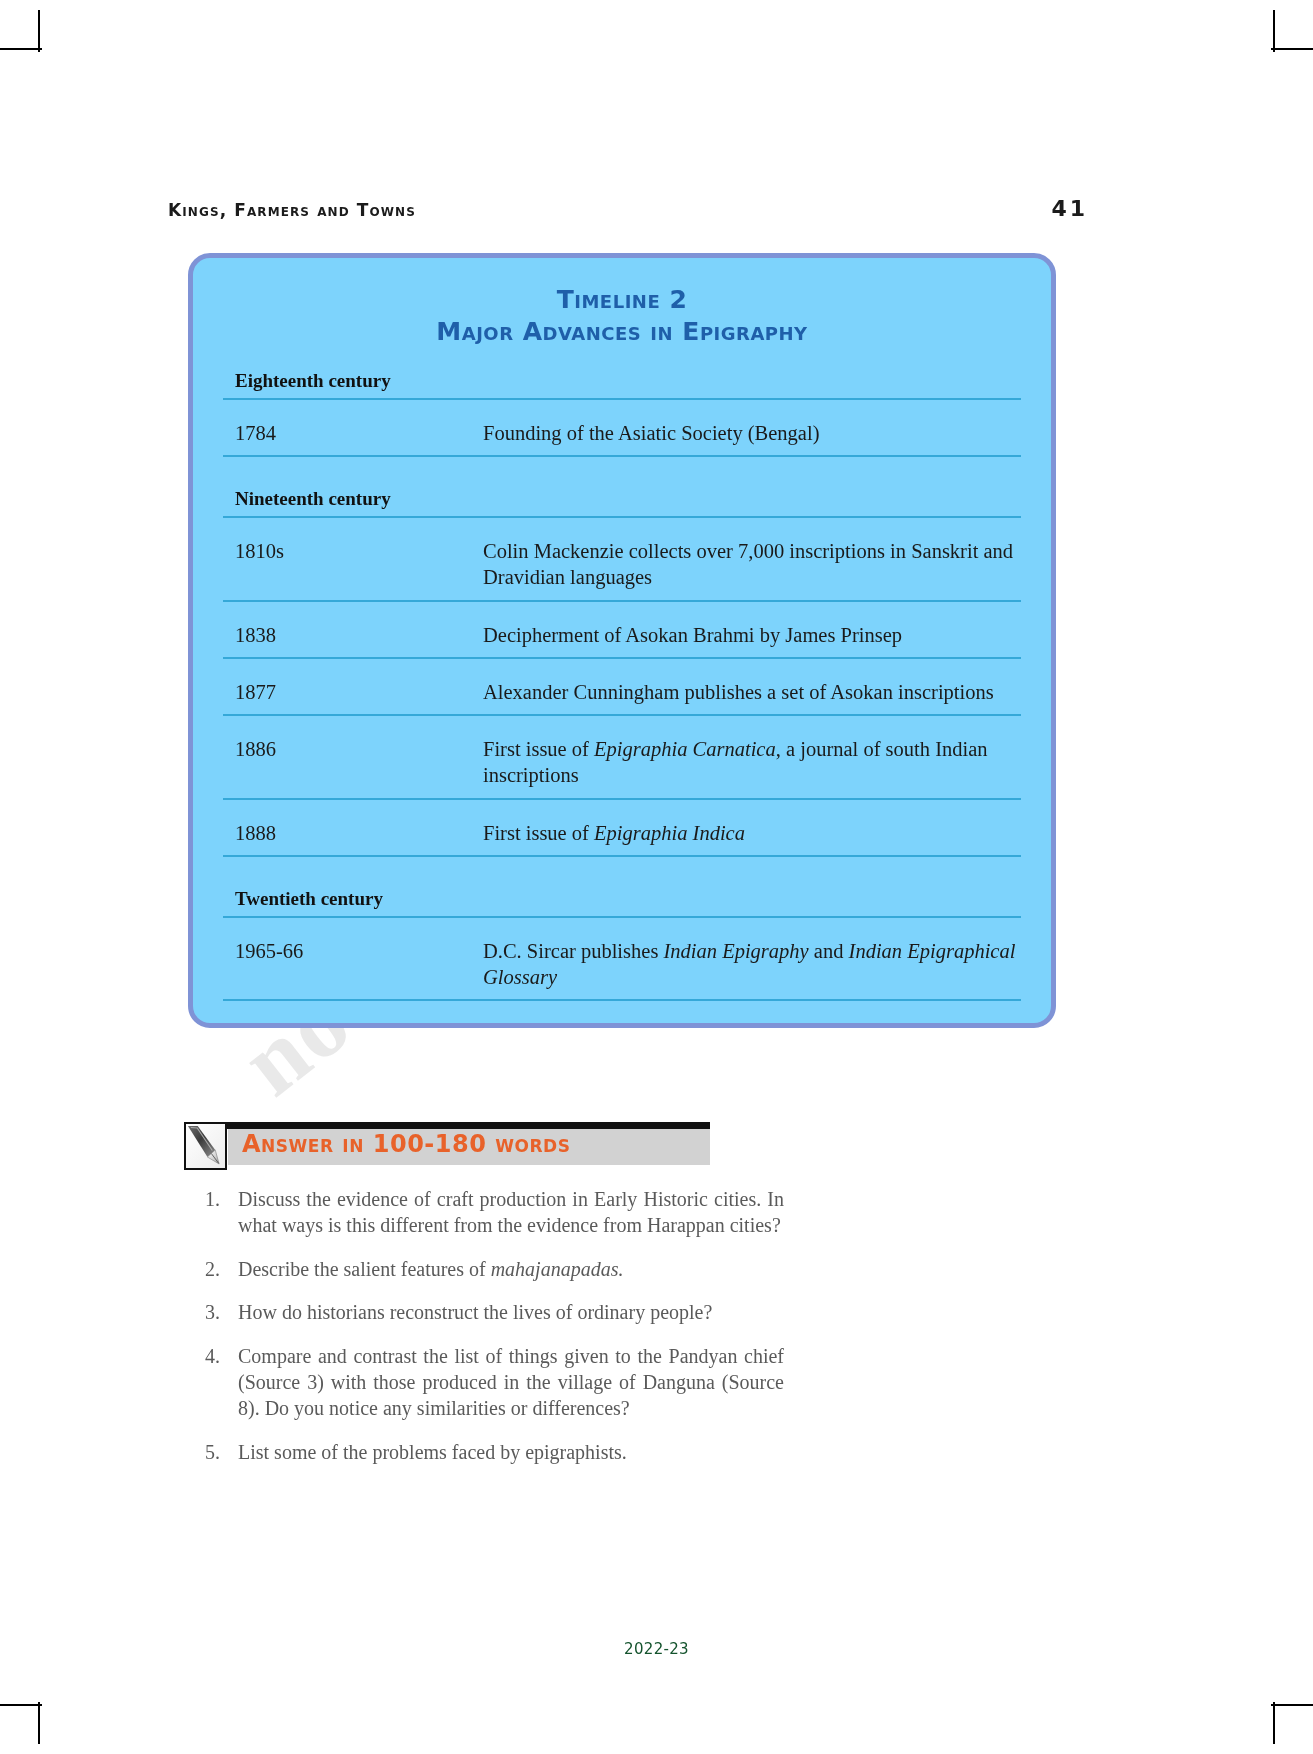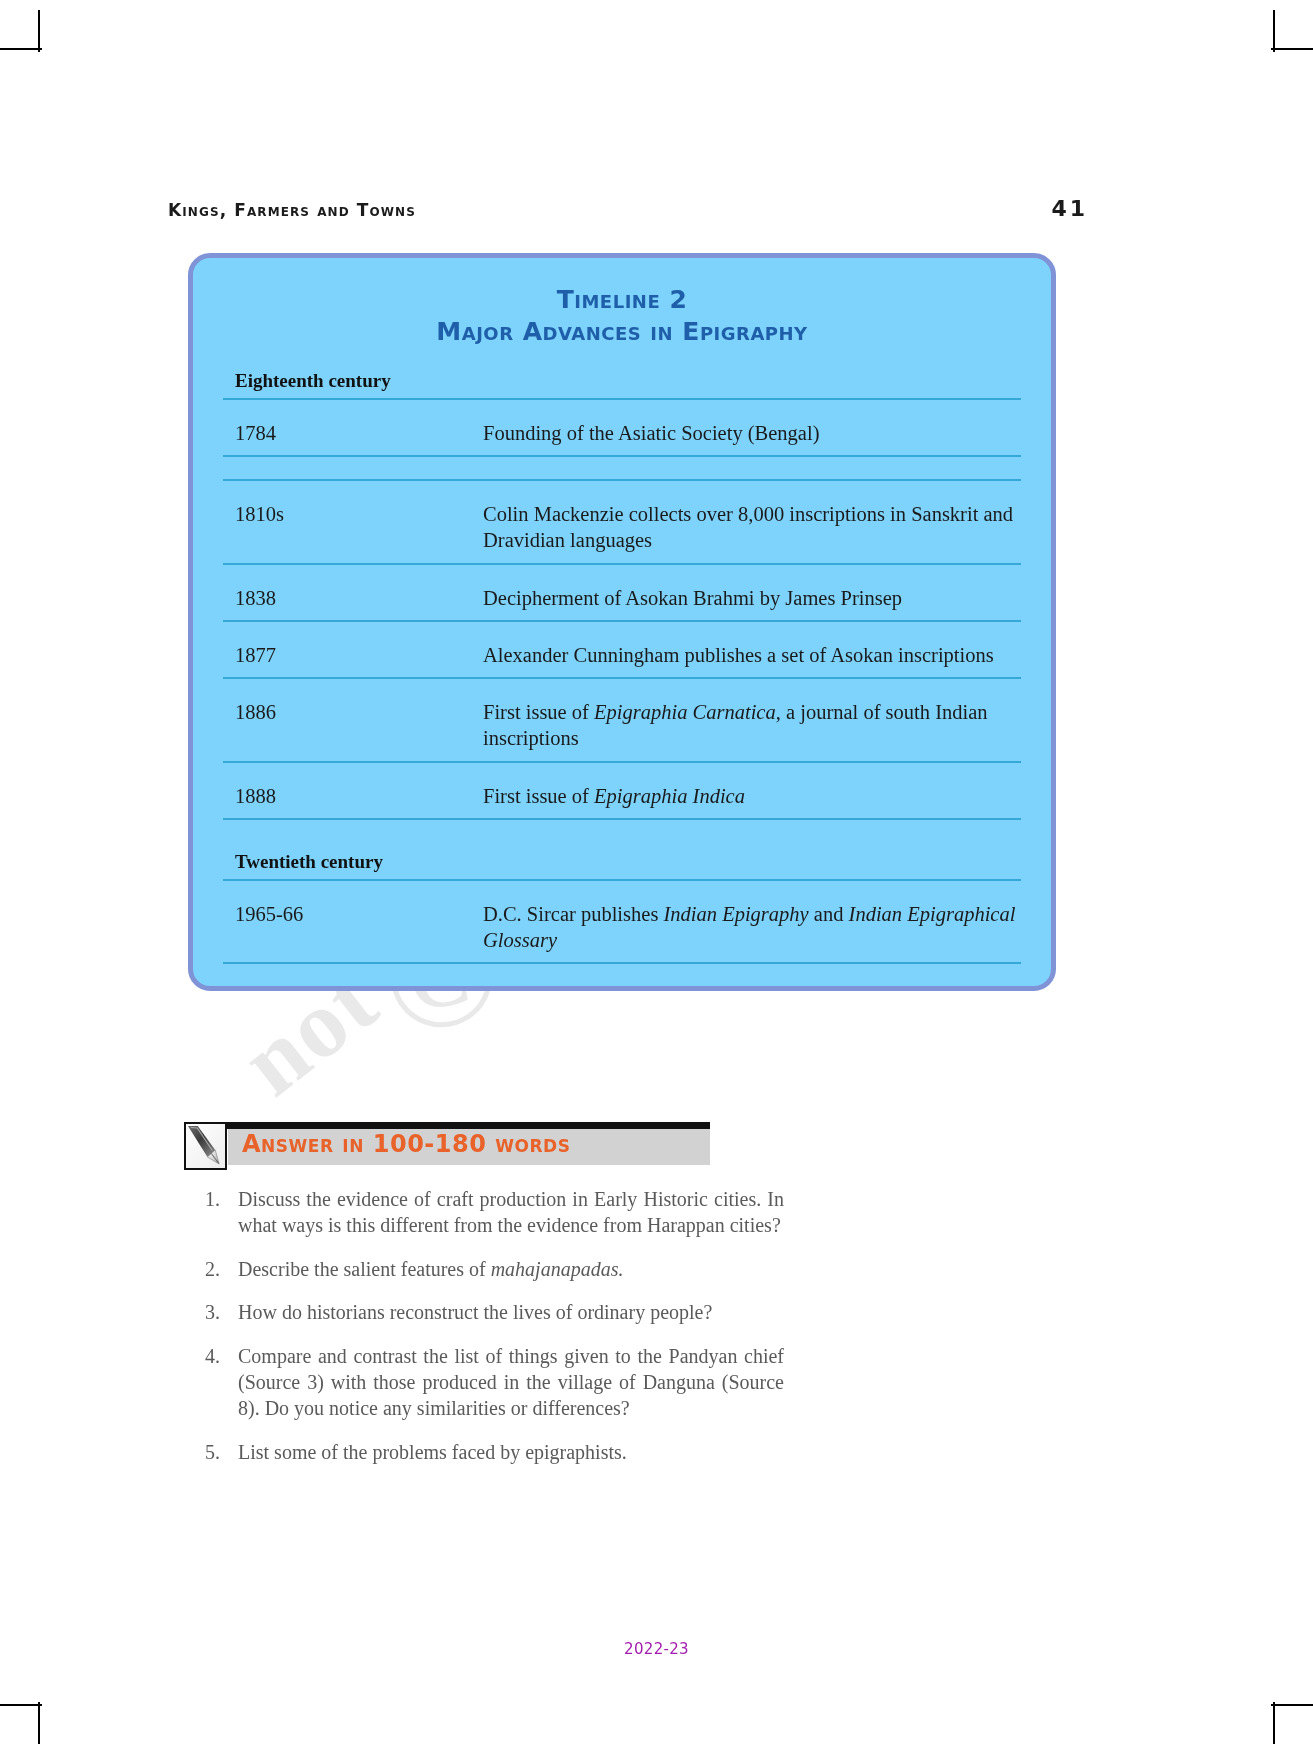--- a/index.html
+++ b/index.html
@@ -225,21 +225,21 @@
 
   
   .footer {
     position: absolute;
     left: 0;
     top: 1640px;
     width: 1313px;
     text-align: center;
     font-family: "DejaVu Sans", sans-serif;
     font-size: 15px;
-    color: #a21caf;
+    color: #14532d;
     letter-spacing: 0.3px;
     z-index: 10;
   }
 </style>
 </head>
 <body>
 
 <div class="crop h crop-tl-h"></div>
 <div class="crop v crop-tl-v"></div>
 <div class="crop h crop-tr-h"></div>
@@ -266,24 +266,25 @@
   <div class="tl-title-2">Major Advances in Epigraphy</div>
   <div id="timeline-body">
       <div class="tl-section-head">Eighteenth century</div>
       <div class="rule"></div>
       <div class="tl-row">
         <div class="tl-year">1784</div>
         <div class="tl-event">Founding of the Asiatic Society (Bengal)</div>
       </div>
       <div class="rule"></div>
       <div class="tl-gap"></div>
+      <div class="tl-section-head">Nineteenth century</div>
       <div class="rule"></div>
       <div class="tl-row">
         <div class="tl-year">1810s</div>
-        <div class="tl-event">Colin Mackenzie collects over 8,000 inscriptions in Sanskrit and Dravidian languages</div>
+        <div class="tl-event">Colin Mackenzie collects over 7,000 inscriptions in Sanskrit and Dravidian languages</div>
       </div>
       <div class="rule"></div>
       <div class="tl-row">
         <div class="tl-year">1838</div>
         <div class="tl-event">Decipherment of Asokan Brahmi by James Prinsep</div>
       </div>
       <div class="rule"></div>
       <div class="tl-row">
         <div class="tl-year">1877</div>
         <div class="tl-event">Alexander Cunningham publishes a set of Asokan inscriptions</div>

